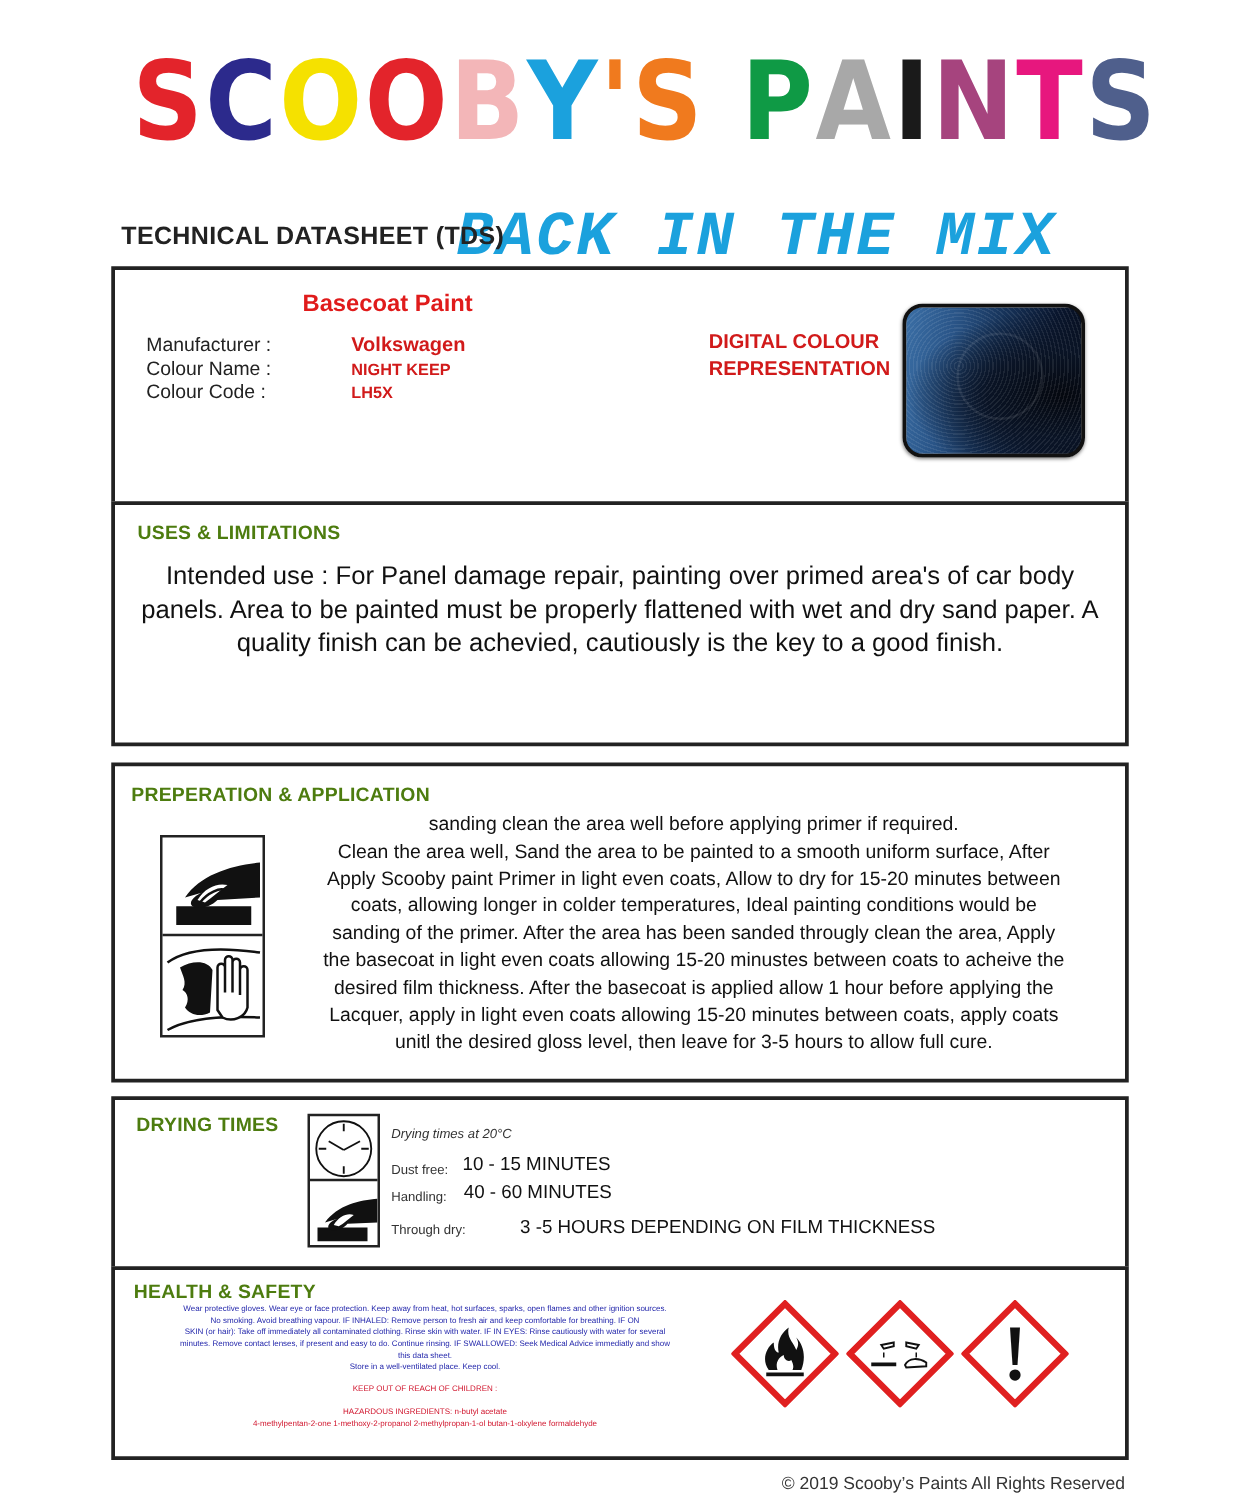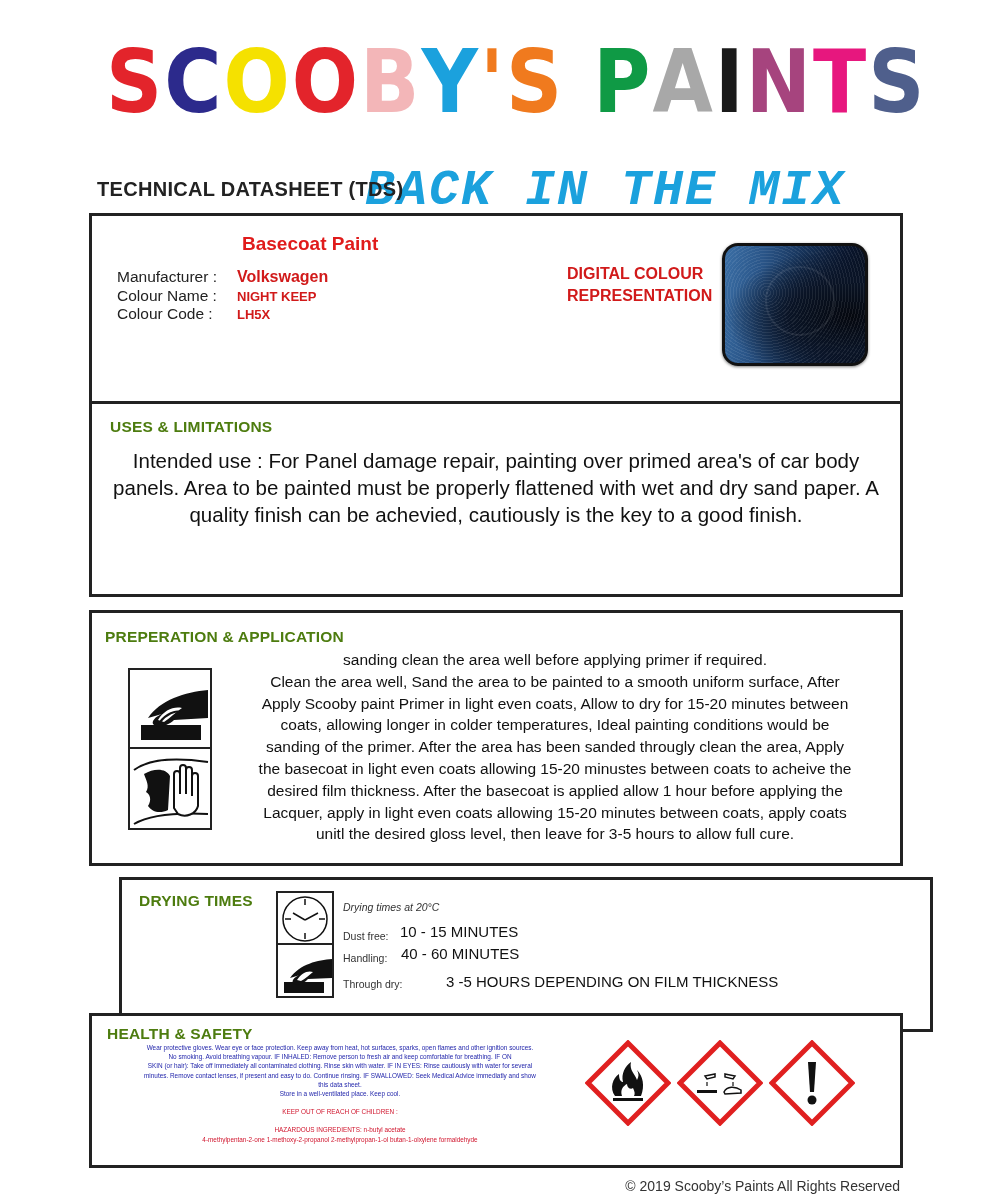--- a/index.html
+++ b/index.html
@@ -16,21 +16,21 @@
 
   
   .box { position: absolute; left: 89px; width: 814px; border: 3px solid #222; background: #fff; }
   .box-head { font-weight: bold; font-size: 15.5px; color: #4d7c0f; letter-spacing: 0.2px; }
 
   
   #box-product { top: 213px; height: 219px; }
   .product-type { position: absolute; left: 150px; top: 17px; color: #e01b1b; font-weight: bold; font-size: 19px; }
   .spec-row { position: absolute; left: 25px; font-size: 15.5px; color: #222; }
   .spec-label { display: inline-block; width: 120px; }
-  .spec-value { color: #d11a1a; font-weight: bold; font-family: "Liberation Sans Narrow", "Liberation Sans", sans-serif; }
+  .spec-value { color: #d11a1a; font-weight: bold; font-family: "Liberation Sans Narrow", "Liberation Sans", sans-serif; margin-left: 44px; }
   .spec-value.big { font-size: 16px; }
   .spec-value.small { font-size: 13px; }
   .digital-label { position: absolute; left: 475px; top: 47px; color: #d11a1a; font-weight: bold; font-size: 16px; line-height: 22px; }
   .swatch { position: absolute; left: 630px; top: 27px; width: 146px; height: 123px; border: 3px solid #111; border-radius: 16px; overflow: hidden;
     background: radial-gradient(ellipse at 90% 60%, #05080f 0%, #0a1426 35%, transparent 70%),
                 linear-gradient(100deg, #3b6fa6 0%, #2a5588 25%, #163258 50%, #0a1730 75%, #050a16 100%);
     box-shadow: 0 1px 3px rgba(0,0,0,0.5); }
   .swatch-noise { position: absolute; inset: 0;
     background-image: repeating-radial-gradient(circle at 30% 40%, rgba(255,255,255,0.08) 0 1px, transparent 1px 3px);
     mix-blend-mode: screen; }
@@ -44,21 +44,21 @@
   
   #box-prep { top: 610px; height: 256px; }
   #box-prep .box-head { position: absolute; left: 13px; top: 15px; }
   .prep-icons { position: absolute; left: 36px; top: 55px; width: 84px; height: 162px; border: 2px solid #222; }
   .prep-icon { position: absolute; left: 0; width: 80px; height: 79px; }
   .prep-icon.top { top: 0; border-bottom: 2px solid #222; }
   .prep-icon.bottom { top: 80px; }
   .prep-text { position: absolute; left: 128px; right: 10px; top: 36px; text-align: center; font-size: 15.5px; line-height: 21.8px; color: #111; }
 
   
-  #box-dry { top: 877px; height: 155px; margin-left: 30px; }
+  #box-dry { top: 877px; height: 155px; }
   #box-dry .box-head { position: absolute; left: 17px; top: 12px; font-size: 15.5px; }
   .dry-icons { position: absolute; left: 154px; top: 11px; width: 58px; height: 107px; border: 2px solid #222; }
   .dry-icon { position: absolute; left: 0; width: 54px; height: 52px; }
   .dry-icon.top { top: 0; border-bottom: 2px solid #222; }
   .dry-icon.bottom { top: 53px; }
   .dry-caption { position: absolute; left: 221px; top: 21px; font-size: 10.5px; font-style: italic; color: #333; }
   .dry-row { position: absolute; left: 221px; white-space: nowrap; }
   .dry-row .lbl { font-size: 10.5px; color: #333; display: inline-block; }
   .dry-row .val { font-size: 15px; color: #111; position: absolute; top: -3px; }
 

